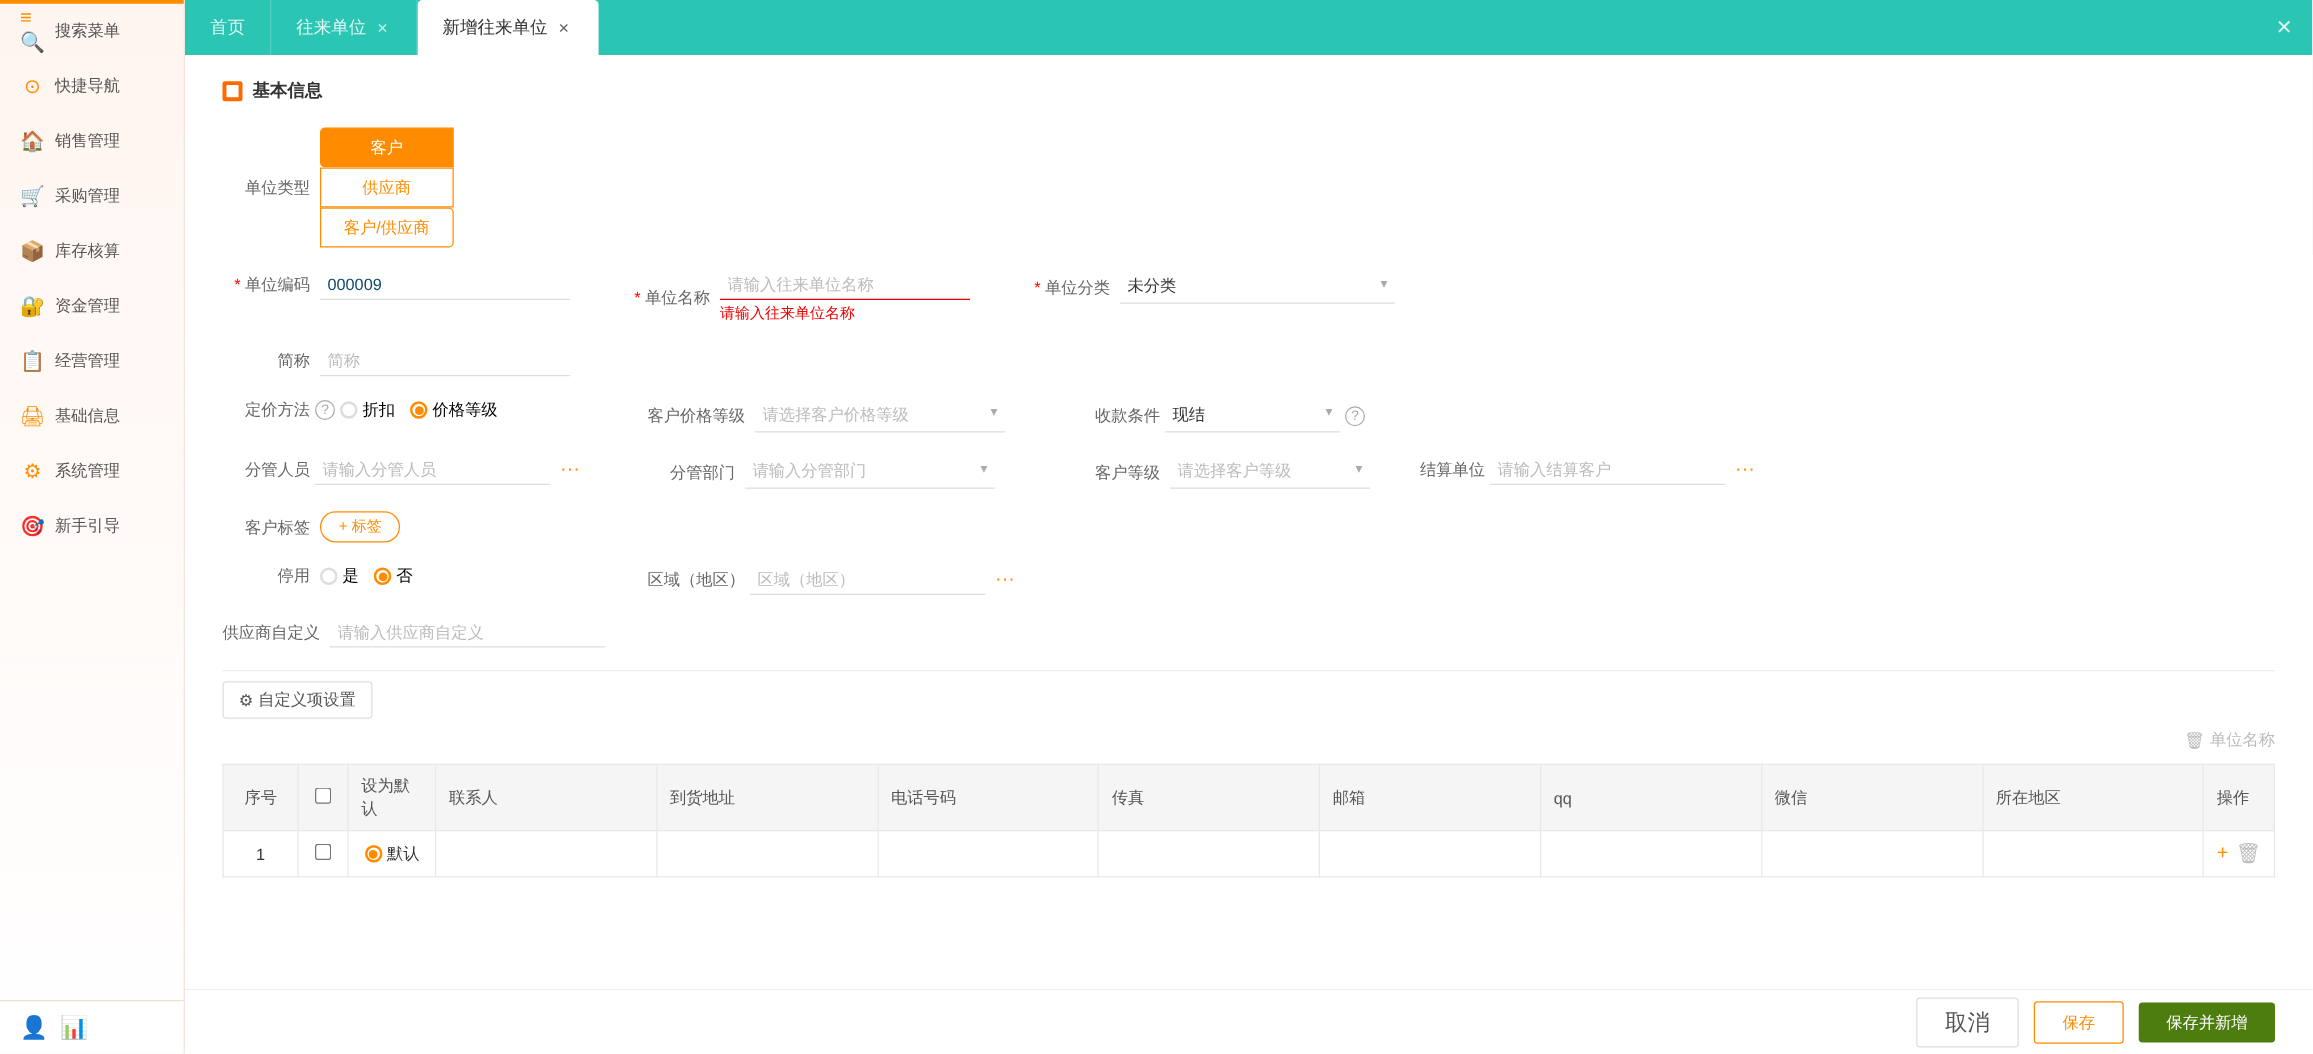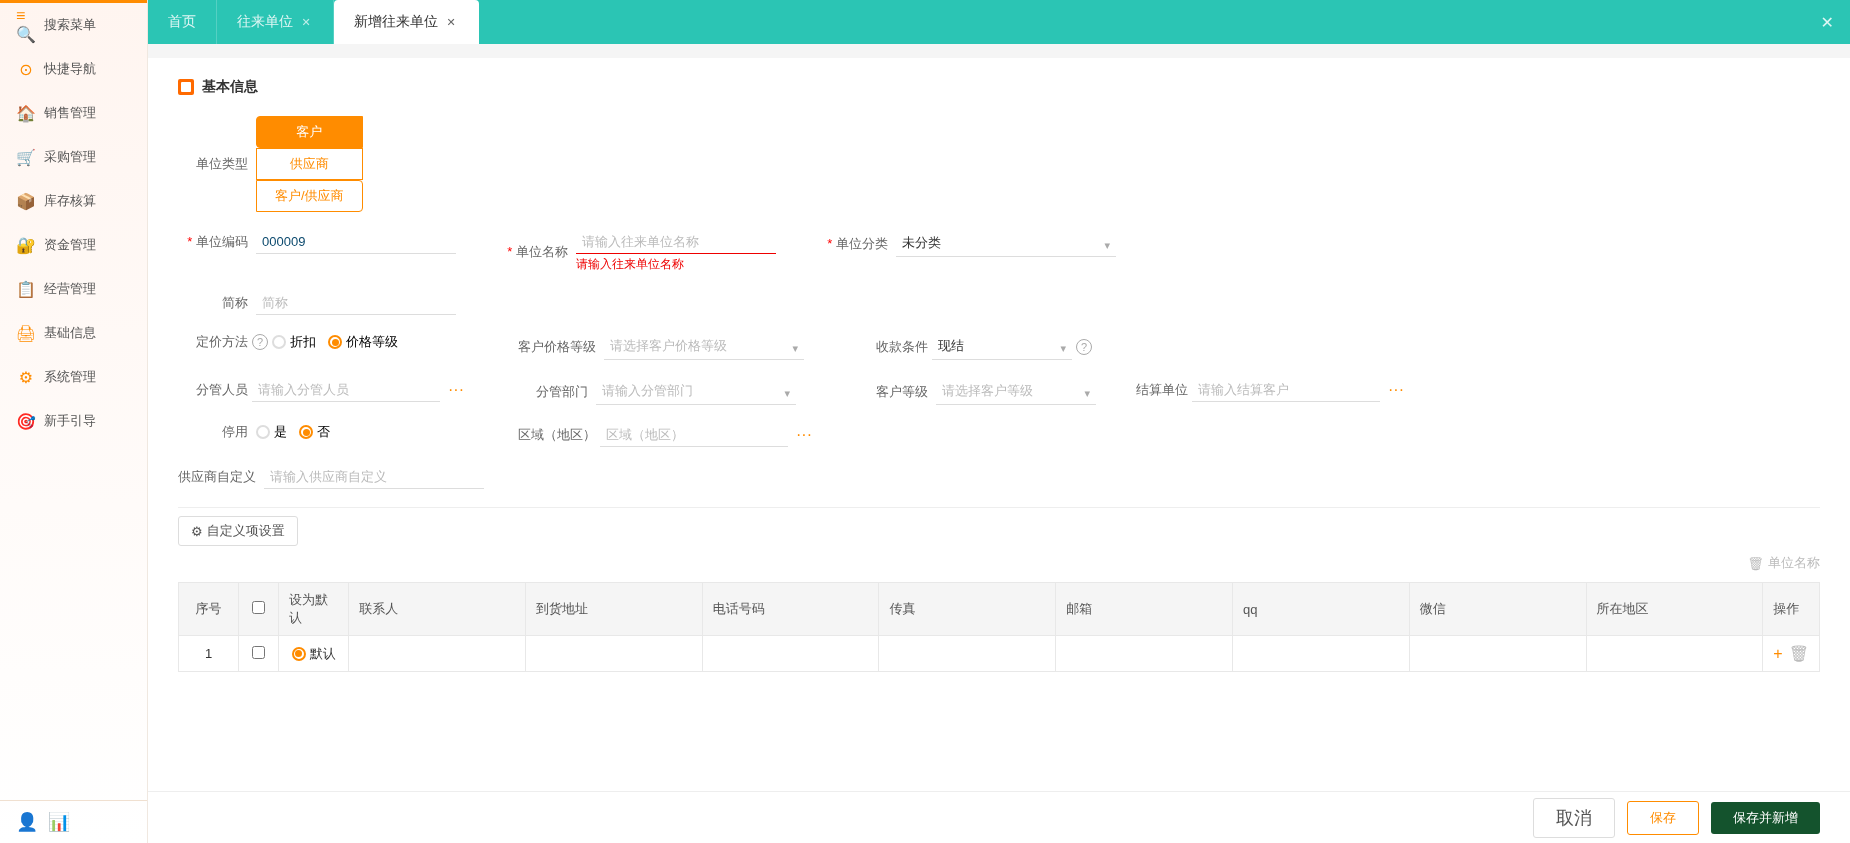--- a/index.html
+++ b/index.html
@@ -95,21 +95,20 @@
       padding: 0 16px;
       font-size: 16px;
     }
 
     
     .page-body {
       flex: 1;
       background: #fff;
       overflow-y: auto;
       padding: 20px 30px 80px 30px;
-      margin-top: 14px;
     }
 
     
     .section-header {
       display: flex;
       align-items: center;
       gap: 8px;
       margin-bottom: 20px;
     }
     .section-icon {
@@ -182,21 +181,21 @@
     .type-btn.active {
       background: #ff8c00;
       color: #fff;
     }
     .type-btn:first-child { border-radius: 4px 0 0 4px; }
     .type-btn:last-child { border-radius: 0 4px 4px 0; }
 
     
     .select-control {
       display: flex;
-      align-items: flex-end;
+      align-items: flex-start;
       border-bottom: 1px solid #ddd;
       padding: 4px 6px;
       cursor: pointer;
       min-width: 160px;
       gap: 4px;
     }
     .select-control .select-value { flex: 1; color: #333; font-size: 13px; }
     .select-control .chevron { color: #aaa; font-size: 11px; }
     .select-control .placeholder { color: #bbb; flex: 1; font-size: 13px; }
 
@@ -309,21 +308,21 @@
       border: 1px solid #ff8c00;
       background: #fff;
       color: #ff8c00;
       border-radius: 3px;
       cursor: pointer;
       font-size: 13px;
     }
     .btn-save-new {
       padding: 7px 22px;
       border: none;
-      background: #14532d;
+      background: #4d7c0f;
       color: #fff;
       border-radius: 3px;
       cursor: pointer;
       font-size: 13px;
     }
 
     
     .batch-delete {
       display: flex;
       align-items: center;
@@ -521,20 +520,26 @@
           <span class="chevron">▾</span>
         </div>
       </div>
       <div class="form-group" style="flex:1; gap:4px;">
         <span class="form-label">结算单位</span>
         <input class="form-control" type="text" style="min-width: 180px;" placeholder="请输入结算客户">
         <span class="ellipsis-btn">···</span>
       </div>
     </div>
 
+    <div class="form-row">
+      <div class="form-group">
+        <span class="form-label">客户标签</span>
+        <button class="tag-btn">+ 标签</button>
+      </div>
+    </div>
 
     <div class="form-row">
       <div class="form-group" style="flex:1; max-width:340px;">
         <span class="form-label">停用</span>
         <div class="radio-group">
           <div class="radio-item">
             <div class="radio-circle"></div>
             <span>是</span>
           </div>
           <div class="radio-item">

